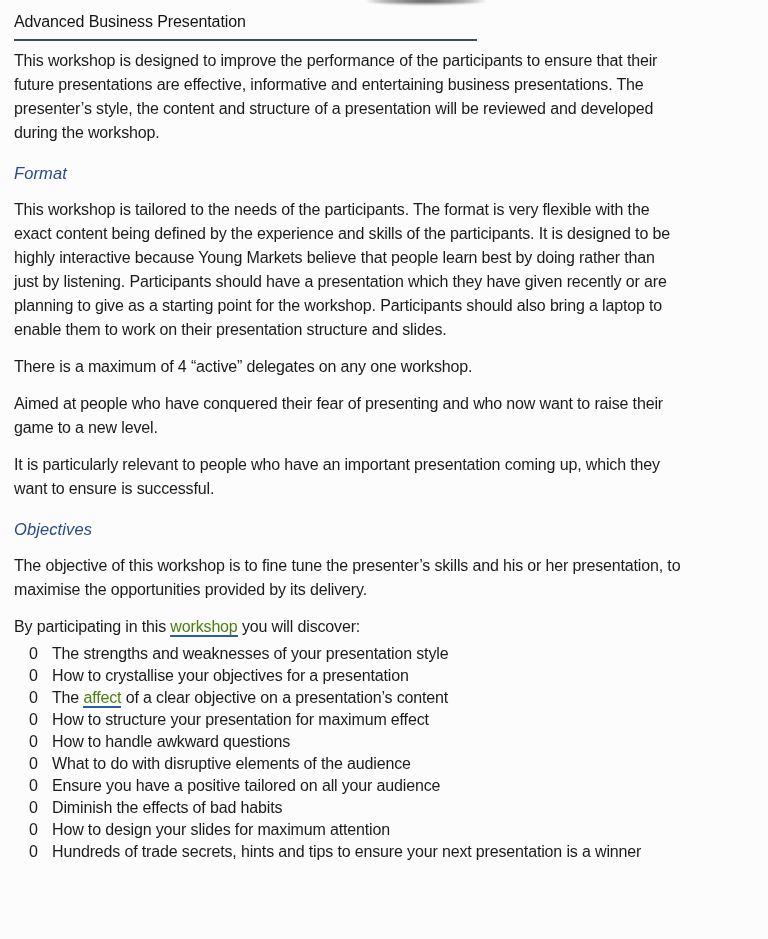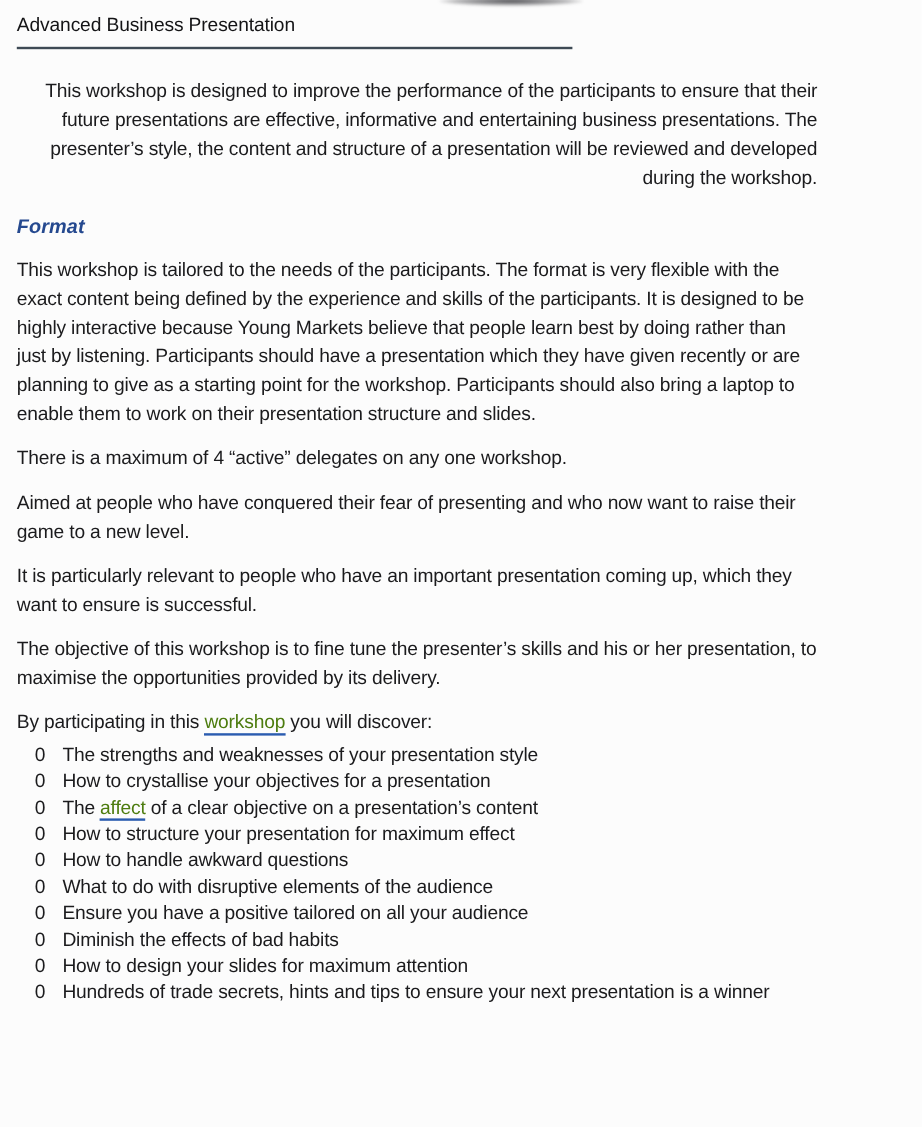--- a/index.html
+++ b/index.html
@@ -42,27 +42,27 @@
     background: #3e4a55;
   }
   .body-text {
     font-size: 16px;
     line-height: 24px;
     letter-spacing: -0.15px;
     max-width: 726px;
     margin-top: 13px;
     color: #1b1b1d;
   }
-  .intro { margin-top: 24px; text-align: right; }
+  .intro { margin-top: 8px; }
   .section-heading {
     margin-top: 16px;
     font-size: 16.5px;
     line-height: 24px;
     font-style: italic;
-    font-weight: 700;
+    font-weight: 400;
     letter-spacing: 0.1px;
     color: #25498f;
   }
   .u-link {
     color: #4d7c0f;
     text-decoration: none;
     border-bottom: 2px solid #2b5cb0;
     padding-bottom: 0px;
     cursor: pointer;
   }
@@ -101,20 +101,21 @@
 
   <p class="body-text intro">This workshop is designed to improve the performance of the participants to ensure that their future presentations are effective, informative and entertaining business presentations. The presenter’s style, the content and structure of a presentation will be reviewed and developed during the workshop.</p>
 
   <h2 class="section-heading">Format</h2>
   <p class="body-text">This workshop is tailored to the needs of the participants. The format is very flexible with the exact content being defined by the experience and skills of the participants. It is designed to be highly interactive because Young Markets believe that people learn best by doing rather than just by listening. Participants should have a presentation which they have given recently or are planning to give as a starting point for the workshop. Participants should also bring a laptop to enable them to work on their presentation structure and slides.</p>
   <p class="body-text">There is a maximum of 4 “active” delegates on any one workshop.</p>
 
   <p class="body-text">Aimed at people who have conquered their fear of presenting and who now want to raise their game to a new level.</p>
   <p class="body-text">It is particularly relevant to people who have an important presentation coming up, which they want to ensure is successful.</p>
 
+  <h2 class="section-heading">Objectives</h2>
   <p class="body-text">The objective of this workshop is to fine tune the presenter’s skills and his or her presentation, to maximise the opportunities provided by its delivery.</p>
   <p class="body-text"><span>By participating in this </span><span class="u-link">workshop</span><span> you will discover:</span></p>
 
   <ul class="bullet-list">
     <li class="bullet-item">
       <span class="bullet-marker">0</span>
       <span class="bullet-text">The strengths and weaknesses of your presentation style</span>
     </li>
     <li class="bullet-item">
       <span class="bullet-marker">0</span>

